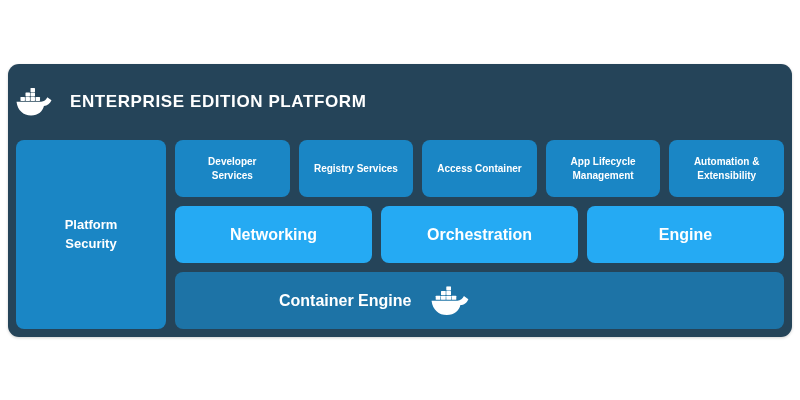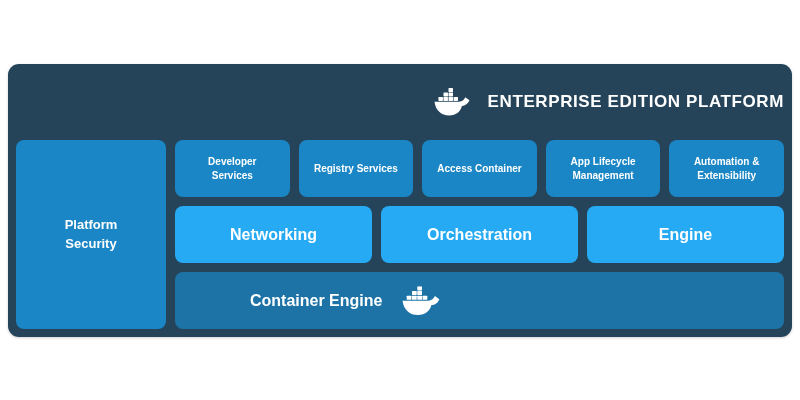--- a/index.html
+++ b/index.html
@@ -17,21 +17,21 @@
     background: var(--platform-bg, #254459);
     border-radius:11px;
     box-sizing:border-box;
     padding:0 8px 8px 8px;
     display:flex; flex-direction:column;
     box-shadow: 0 1px 3px rgba(0,0,0,0.18);
   }
 
   .header {
     flex:0 0 76px;
-    display:flex; align-items:center; justify-content:flex-end;
+    display:flex; align-items:center; justify-content:flex-start;
     gap:16px;
     color: var(--text, #ffffff);
   }
   .header .whale { width:38px; height:28px; color:#ffffff; }
   .title {
     font-size:17px; font-weight:bold; letter-spacing:0.6px;
     color: var(--text, #ffffff);
   }
 
   .body-area { flex:1; display:flex; gap:9px; min-height:0; }
@@ -64,21 +64,21 @@
   .infra {
     flex:1;
     background: var(--box-light-blue, #25aaf3);
     font-size:16px; font-weight:bold;
   }
 
   .engine {
     flex:1;
     background: var(--engine-blue, #1d73a6);
     justify-content:flex-start;
-    padding-left:75px;
+    padding-left:104px;
     gap:20px;
     font-size:16px; font-weight:bold;
   }
   .engine .whale { width:40px; height:30px; color:#ffffff; }
 
   .defs { position:absolute; width:0; height:0; overflow:hidden; }
 </style>
 </head>
 <body>
 

